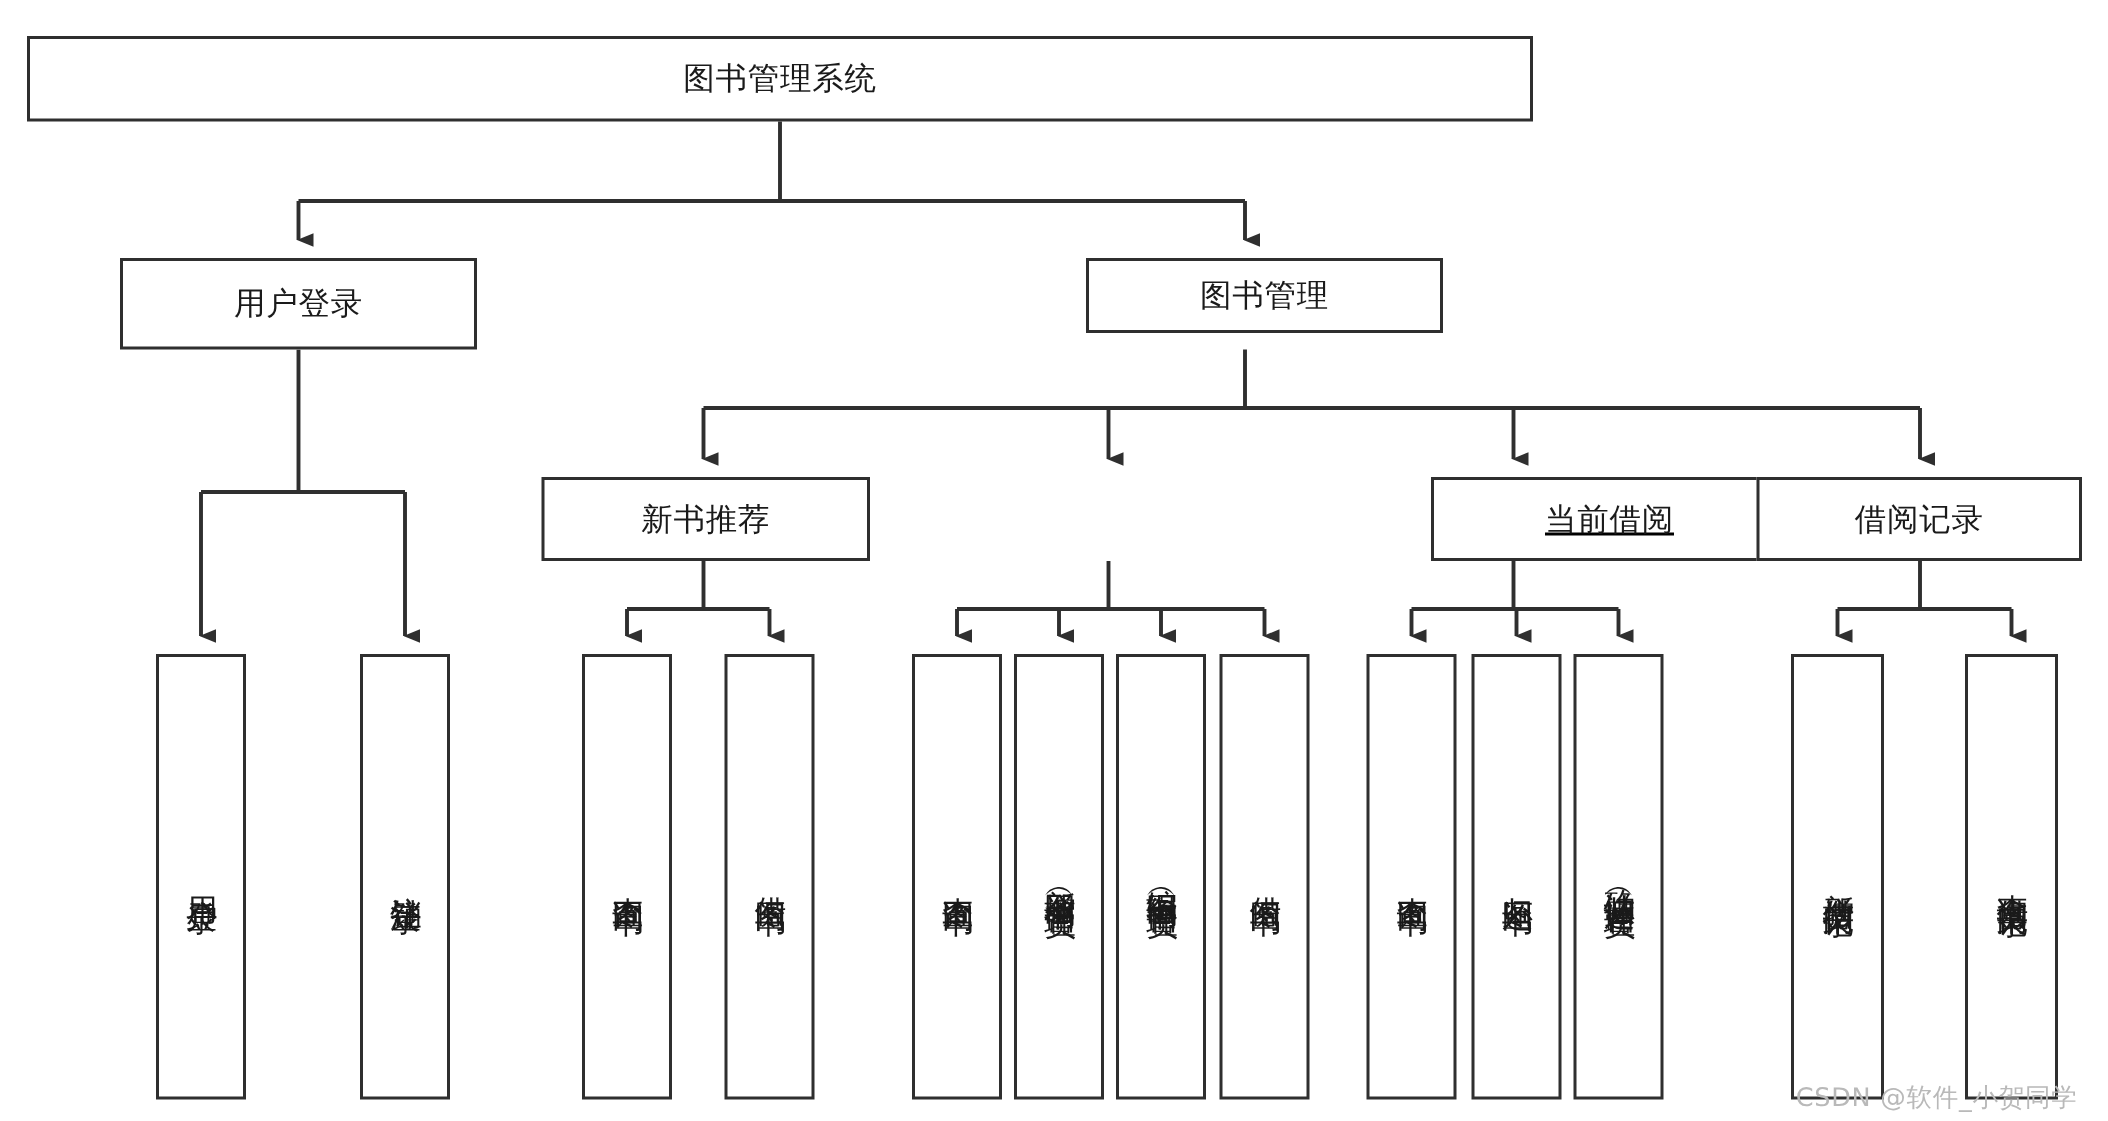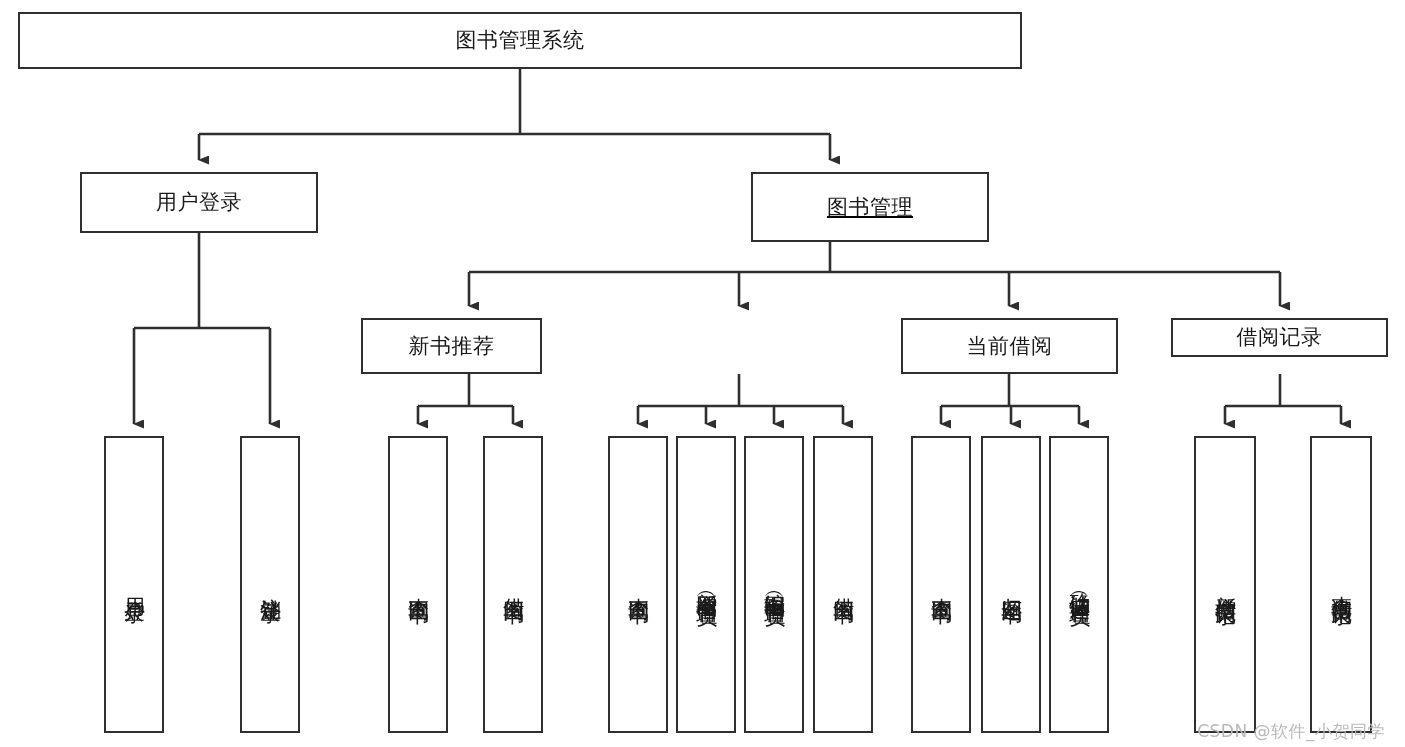--- a/index.html
+++ b/index.html
@@ -135,42 +135,42 @@
     </g>
 
     <g stroke="#2f2f2f" stroke-width="2.6" fill="none">
       <path d="M1280,374 L1280,406"></path>
       <path d="M1225,406 L1341,406"></path>
       <path d="M1225,406 L1225,424" marker-end="url(#arrowhead)"></path>
       <path d="M1341,406 L1341,424" marker-end="url(#arrowhead)"></path>
     </g>
   </svg>
 
-  <div class="node-box" style="left:18px; top:12px; width:1004px; height:57px;">
+  <div class="node-box" style="left:18px; top:24px; width:1004px; height:57px;">
     <span class="node-label-h">图书管理系统</span>
   </div>
 
   <div class="node-box" style="left:80px; top:172px; width:238px; height:61px;">
     <span class="node-label-h">用户登录</span>
   </div>
 
-  <div class="node-box" style="left:751px; top:172px; width:238px; height:70px;text-decoration:underline;">
+  <div class="node-box" style="left:724px; top:172px; width:238px; height:50px;">
     <span class="node-label-h">图书管理</span>
   </div>
 
-  <div class="node-box" style="left:361px; top:318px; width:181px; height:56px;font-family:Liberation Serif, serif;">
+  <div class="node-box" style="left:361px; top:318px; width:219px; height:56px;font-family:Liberation Serif, serif;">
     <span class="node-label-h">新书推荐</span>
   </div>
 
 
-  <div class="node-box" style="left:901px; top:318px; width:217px; height:56px;">
+  <div class="node-box" style="left:954px; top:318px; width:238px; height:56px;text-decoration:underline;">
     <span class="node-label-h">当前借阅</span>
   </div>
 
-  <div class="node-box" style="left:1171px; top:318px; width:217px; height:39px;justify-content:center;">
+  <div class="node-box" style="left:1171px; top:318px; width:217px; height:56px;justify-content:center;">
     <span class="node-label-h">借阅记录</span>
   </div>
 
   <div class="leaf-box" style="left:104px; top:436px; width:60px; height:297px;">
     <span class="node-label-v">用户登录</span>
   </div>
 
   <div class="leaf-box" style="left:240px; top:436px; width:60px; height:297px;">
     <span class="node-label-v">注销登录</span>
   </div>

